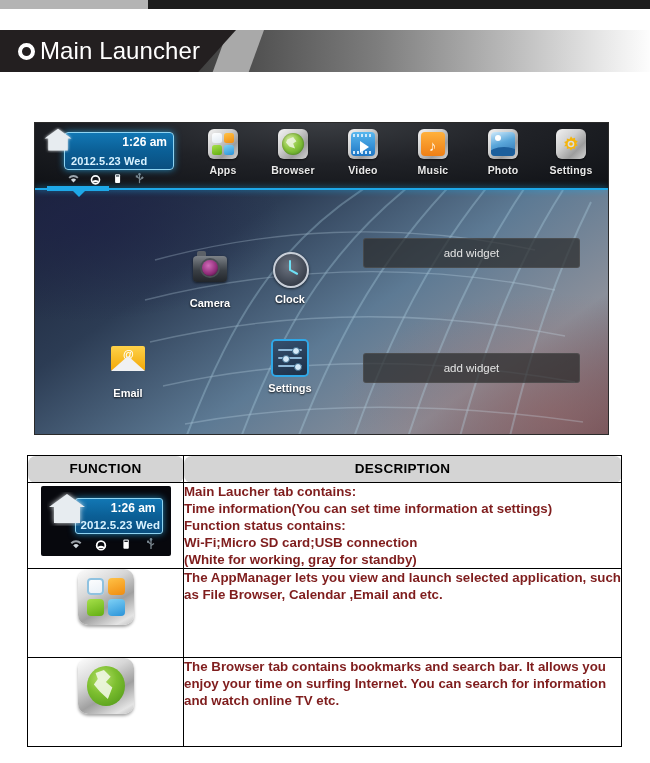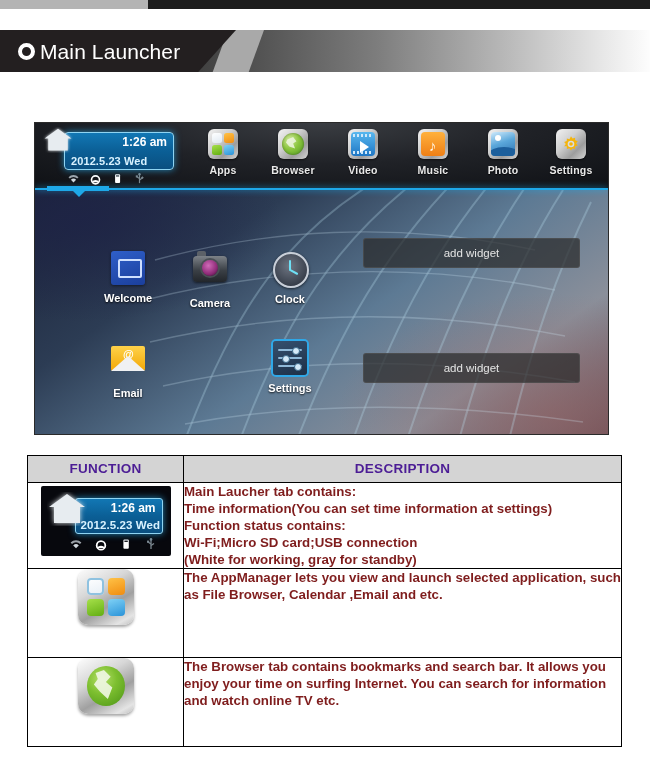--- a/index.html
+++ b/index.html
@@ -17,21 +17,21 @@
   
   .banner{position:absolute;left:0;top:30px;width:650px;height:42px;overflow:hidden;}
   .banner-grad{position:absolute;left:0;top:0;width:650px;height:42px;
     background:linear-gradient(to right,#1c1c1c 0%,#2d2d2d 18%,#4a4a4a 36%,#7d7d7d 58%,#b9b9b9 78%,#e8e8e8 93%,#fdfdfd 100%);}
   .banner-slash{position:absolute;left:228px;top:0;width:36px;height:42px;background:#a9a9a9;
     transform:skewX(-20deg);transform-origin:top left;}
   .banner-dark{position:absolute;left:0;top:0;width:236px;height:42px;background:#231f20;
     clip-path:polygon(0 0,100% 0,84% 100%,0 100%);}
   .banner-title{position:absolute;left:18px;top:0;height:42px;display:flex;align-items:center;gap:5px;}
   .ring{width:17px;height:17px;border:4px solid #ffffff;border-radius:50%;box-sizing:border-box;display:inline-block;}
-  .banner-text{color:#ffffff;font-size:21px;font-weight:500;letter-spacing:.1px;line-height:1;}
+  .banner-text{color:#ffffff;font-size:24px;font-weight:500;letter-spacing:.1px;line-height:1;}
 
   
   .instr{position:absolute;left:30px;top:84px;width:600px;font-size:14.2px;font-weight:bold;color:#1a1a1a;
     white-space:nowrap;letter-spacing:-0.1px;}
   .instr .arrows{font-size:12px;letter-spacing:-1px;vertical-align:1px;}
   .instr .quoted{font-weight:bold;font-size:13px;}
 
   
   .shot{position:absolute;left:35px;top:123px;width:573px;height:311px;overflow:hidden;
     background:#0a0d18;box-shadow:0 0 0 1px #2a2a2a;}
@@ -138,22 +138,22 @@
   .setw b:nth-child(6){left:21px;top:22px;}
 
   .widget{position:absolute;height:28px;border-radius:3px;background:rgba(42,42,42,.72);
     border:1px solid rgba(90,90,90,.5);display:flex;align-items:center;justify-content:center;}
   .widget span{font-size:11.5px;color:#e3e3e3;}
 
   
   .tbl{position:absolute;left:27px;top:455px;width:595px;border-collapse:collapse;
     border:1.6px solid #000000;}
   .tbl td,.tbl th{border:1.3px solid #000000;vertical-align:top;padding:0;}
-  .th{background:#d4d4d4;text-align:center;font-size:13.5px;font-weight:bold;color:#4c1d95;
-    height:26px;letter-spacing:.3px;line-height:26px;vertical-align:middle;}
+  .th{background:#d4d4d4;text-align:center;font-size:13.5px;font-weight:bold;color:#000000;
+    height:26px;letter-spacing:.3px;line-height:26px;vertical-align:middle;border-radius:8px;}
   .col-fn{width:155px;}
   .cell-icon{text-align:center;padding:8px 0 10px;}
   .cell-desc{padding:6px 9px 8px;font-size:13.3px;font-weight:bold;color:#7f1d1d;line-height:1.28;}
 
   .minishot{width:130px;height:70px;margin:3px auto 0;background:#07080d;position:relative;
     border-radius:2px;overflow:hidden;}
   .minishot .house{left:6px;top:6px;width:40px;height:34px;}
   .minishot .timebox{left:34px;top:12px;width:86px;height:34px;border-radius:3px;}
   .minishot .t-time{font-size:12px;right:6px;top:2px;}
   .minishot .t-date{font-size:11.5px;left:5px;bottom:2px;}
@@ -333,26 +333,20 @@
           <g fill="#f4b40b">
               <path d="M12 1.5l2 3 3.4-1 .2 3.6 3.4 1.2-2.2 2.8 2.2 2.8-3.4 1.2-.2 3.6-3.4-1-2 3-2-3-3.4 1-.2-3.6L2.9 14.9 5.1 12.1 2.9 9.3l3.4-1.2.2-3.6 3.4 1z"></path>
             </g>
           <circle cx="12" cy="12" r="4.4" fill="#d9dde1"></circle>
             <circle cx="12" cy="12" r="2.4" fill="#f4b40b"></circle>
         </svg>
       </div>
       <div class="navlabel">Settings</div>
     </div>
 
-    <div class="dicon" style="left:53px;top:128px;">
-      <div class="dimg">
-          <div class="welcome-sq"></div>
-        </div>
-      <div class="dlabel">Welcome</div>
-    </div>
     <div class="dicon" style="left:135px;top:128px;">
       <div class="dimg">
           <div class="cam"></div>
         </div>
       <div class="dlabel">Camera</div>
     </div>
     <div class="dicon" style="left:215px;top:128px;">
       <div class="dimg">
           <div class="clockc"></div>
         </div>

